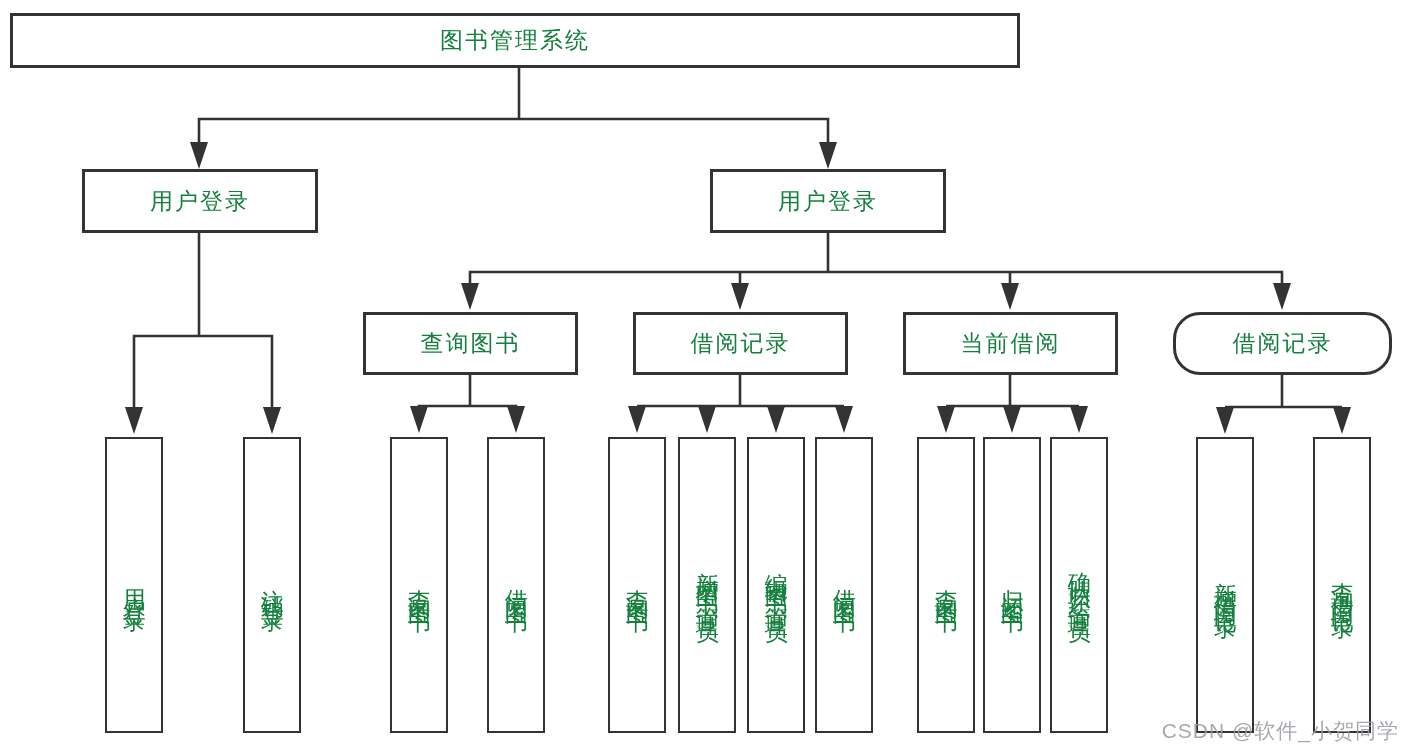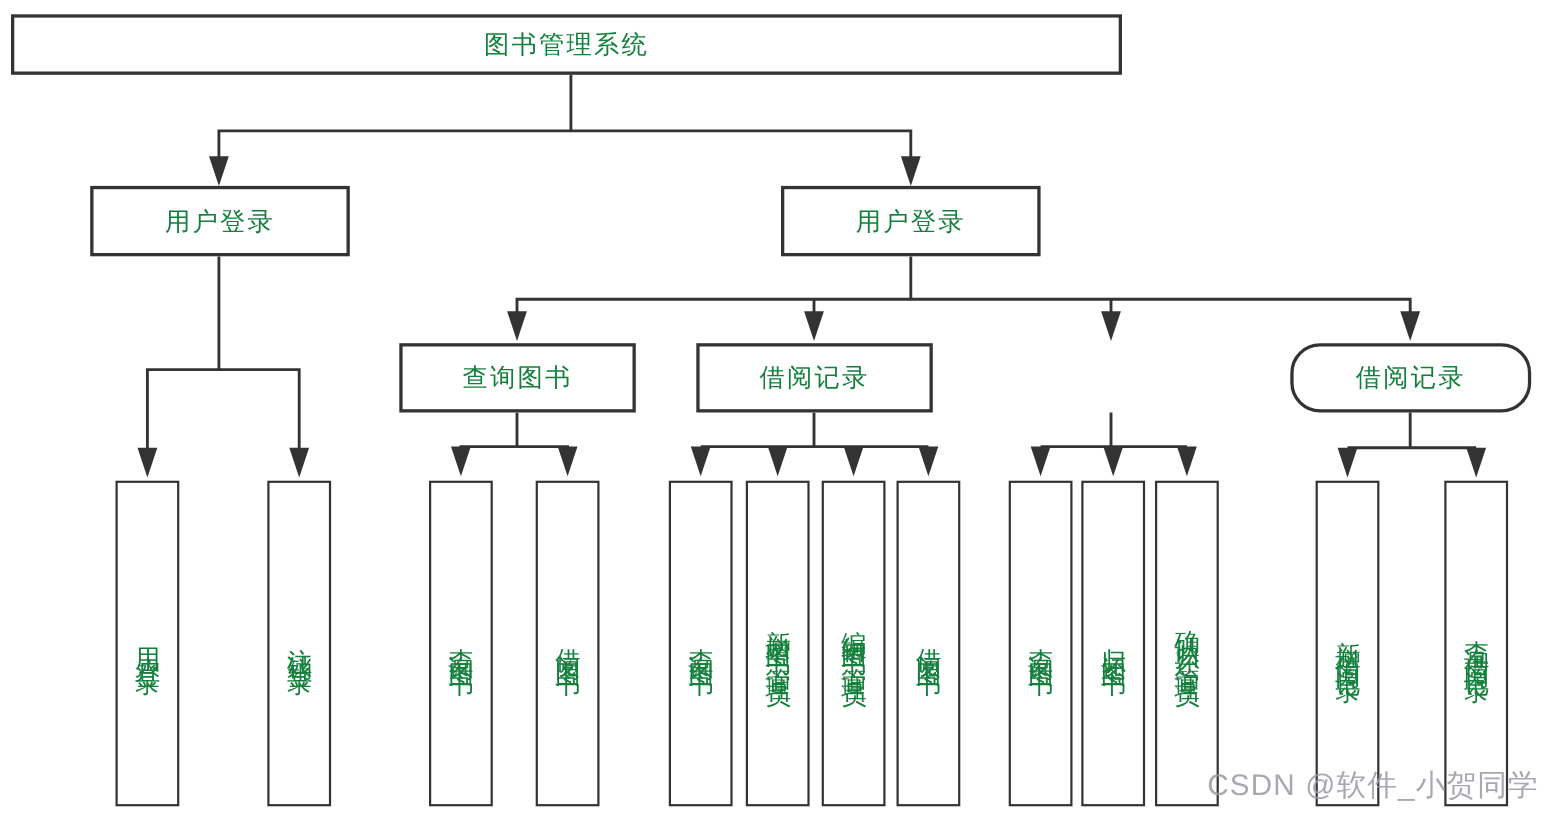--- a/index.html
+++ b/index.html
@@ -45,22 +45,22 @@
     -webkit-writing-mode: vertical-rl;
     text-orientation: mixed;
     font-size: 23px;
     letter-spacing: 7px;
     line-height: 1.2;
     white-space: nowrap;
   }
   .watermark {
     position: absolute;
     right: 6px;
-    bottom: 15px;
-    font-size: 27px;
+    bottom: 2px;
+    font-size: 21px;
     color: rgba(155, 157, 163, 0.88);
     letter-spacing: 1px;
     z-index: 5;
   }
 </style>
 </head>
 <body>
 
 <div class="canvas">
 
@@ -132,20 +132,23 @@
   <div class="box h-node" style="left:710px; top:169px; width:236px; height:64px;">
     <span>用户登录</span>
   </div>
 
   <div class="box h-node" style="left:363px; top:312px; width:215px; height:63px;">
     <span>查询图书</span>
   </div>
   <div class="box h-node" style="left:633px; top:312px; width:215px; height:63px;">
     <span>借阅记录</span>
   </div>
+  <div class="box h-node" style="left:903px; top:312px; width:215px; height:63px;">
+    <span>当前借阅</span>
+  </div>
   <div class="box h-node" style="left:1173px; top:312px; width:219px; height:63px;border-radius:27px;">
     <span>借阅记录</span>
   </div>
 
   <div class="box leaf" style="left:105px; top:437px; width:58px; height:296px;">
     <span class="v-text">用户登录</span>
   </div>
   <div class="box leaf" style="left:243px; top:437px; width:58px; height:296px;">
     <span class="v-text">注销登录</span>
   </div>

